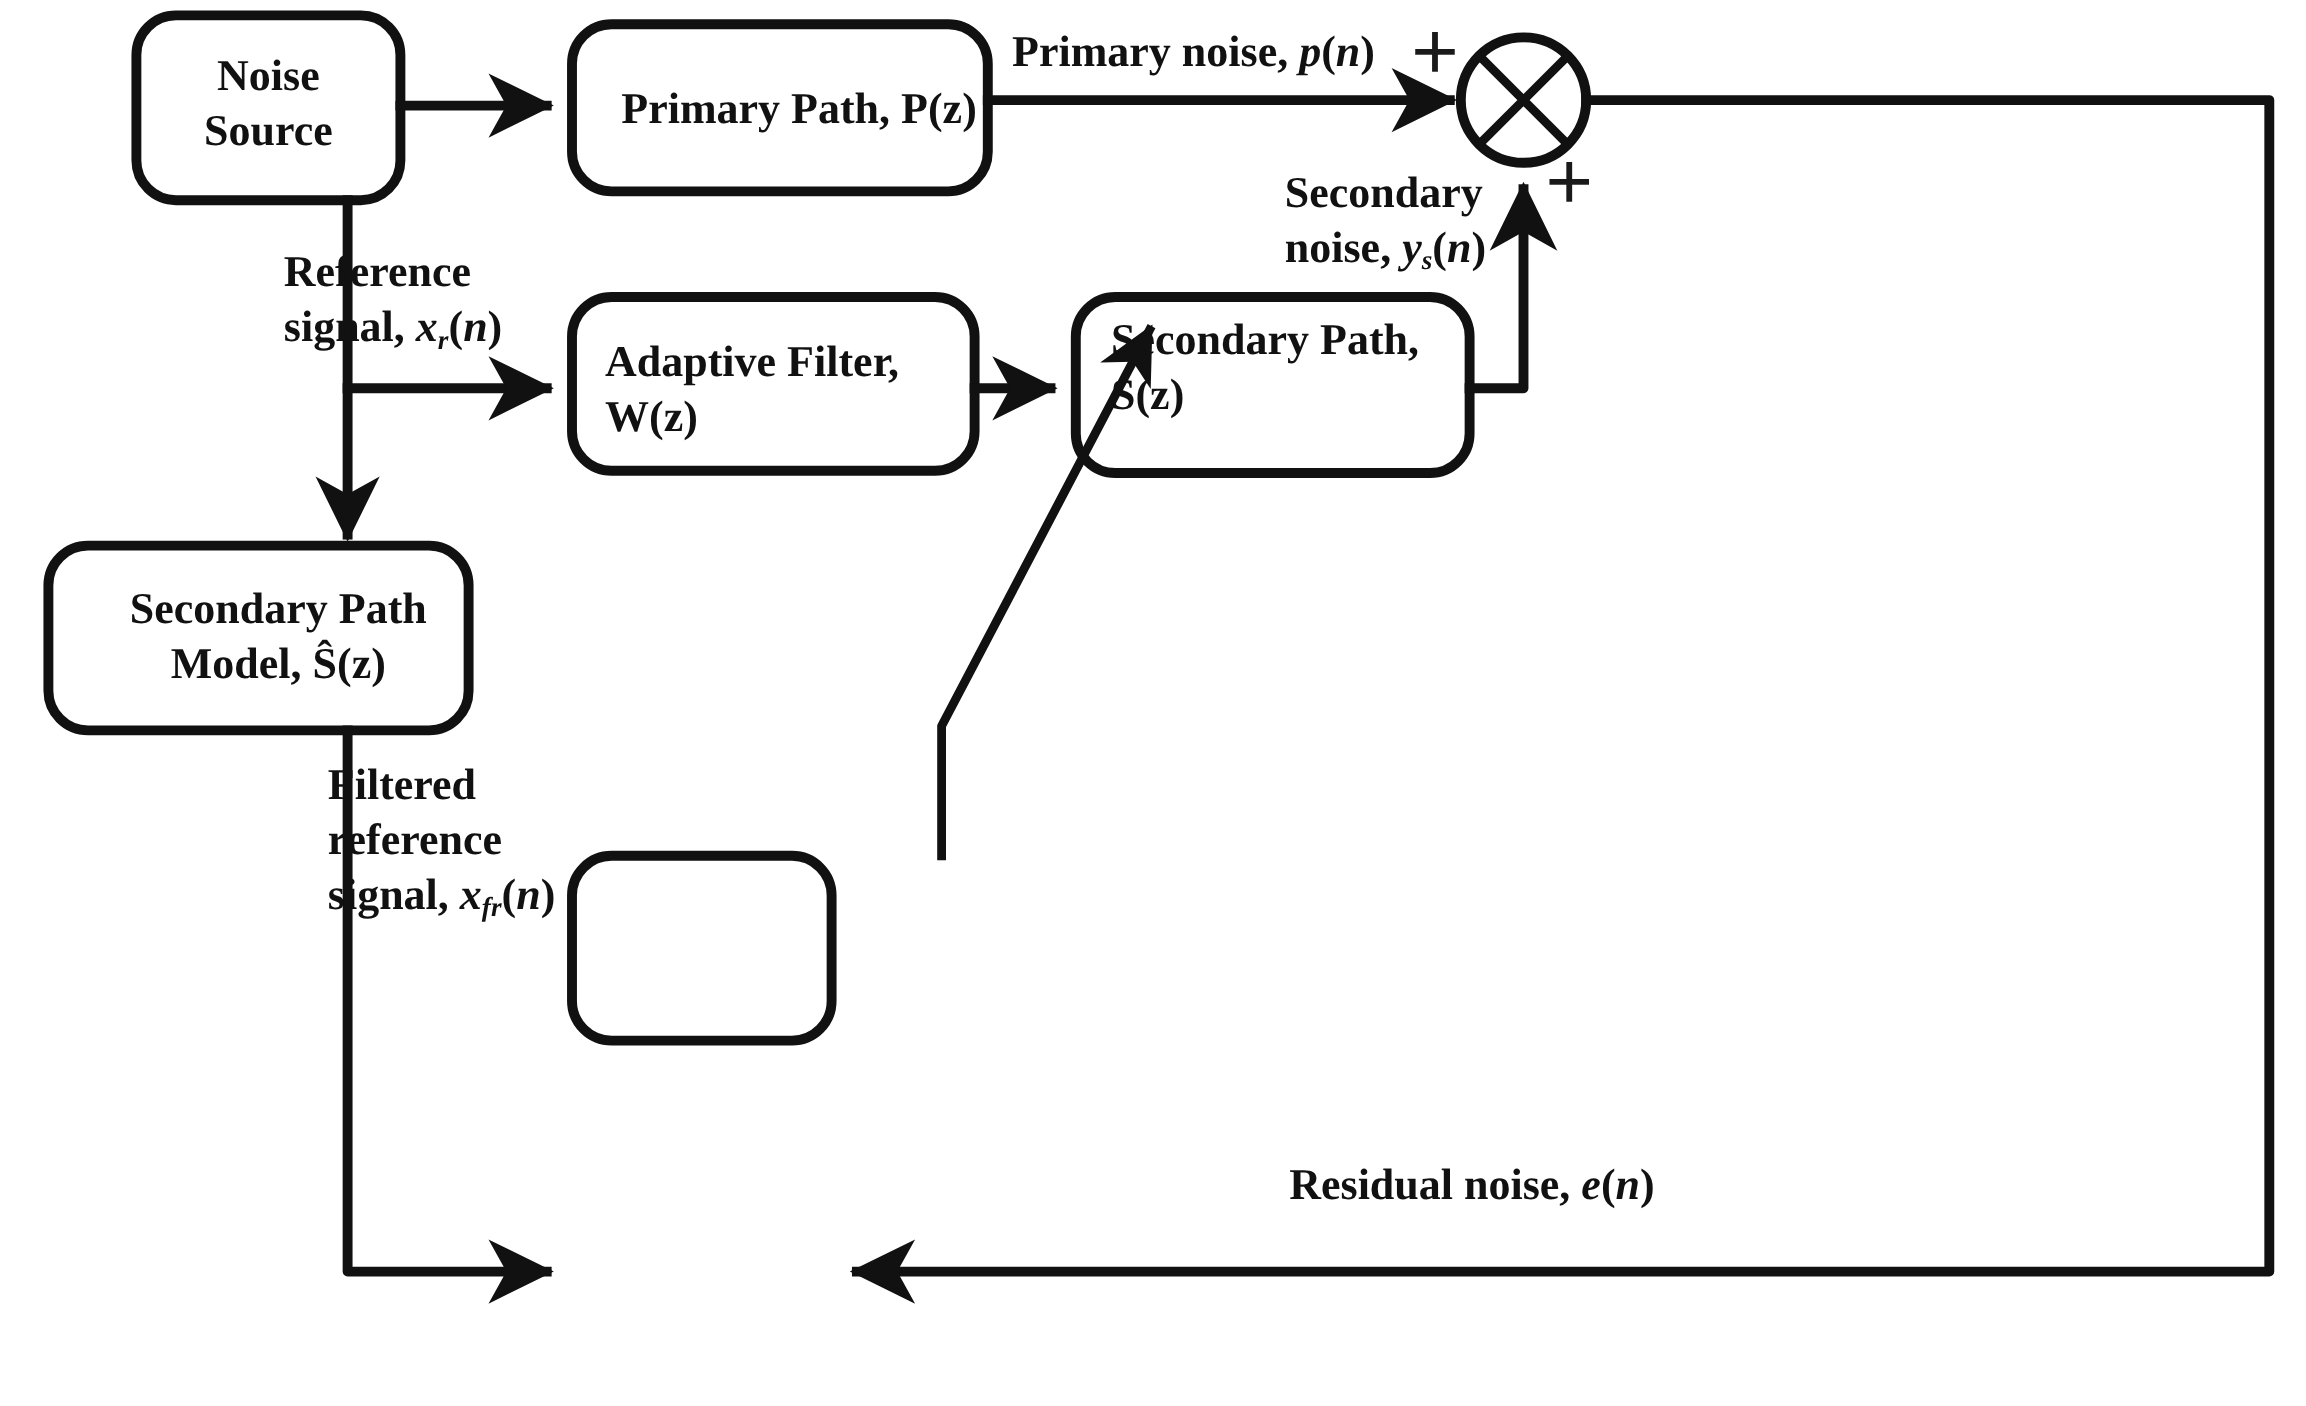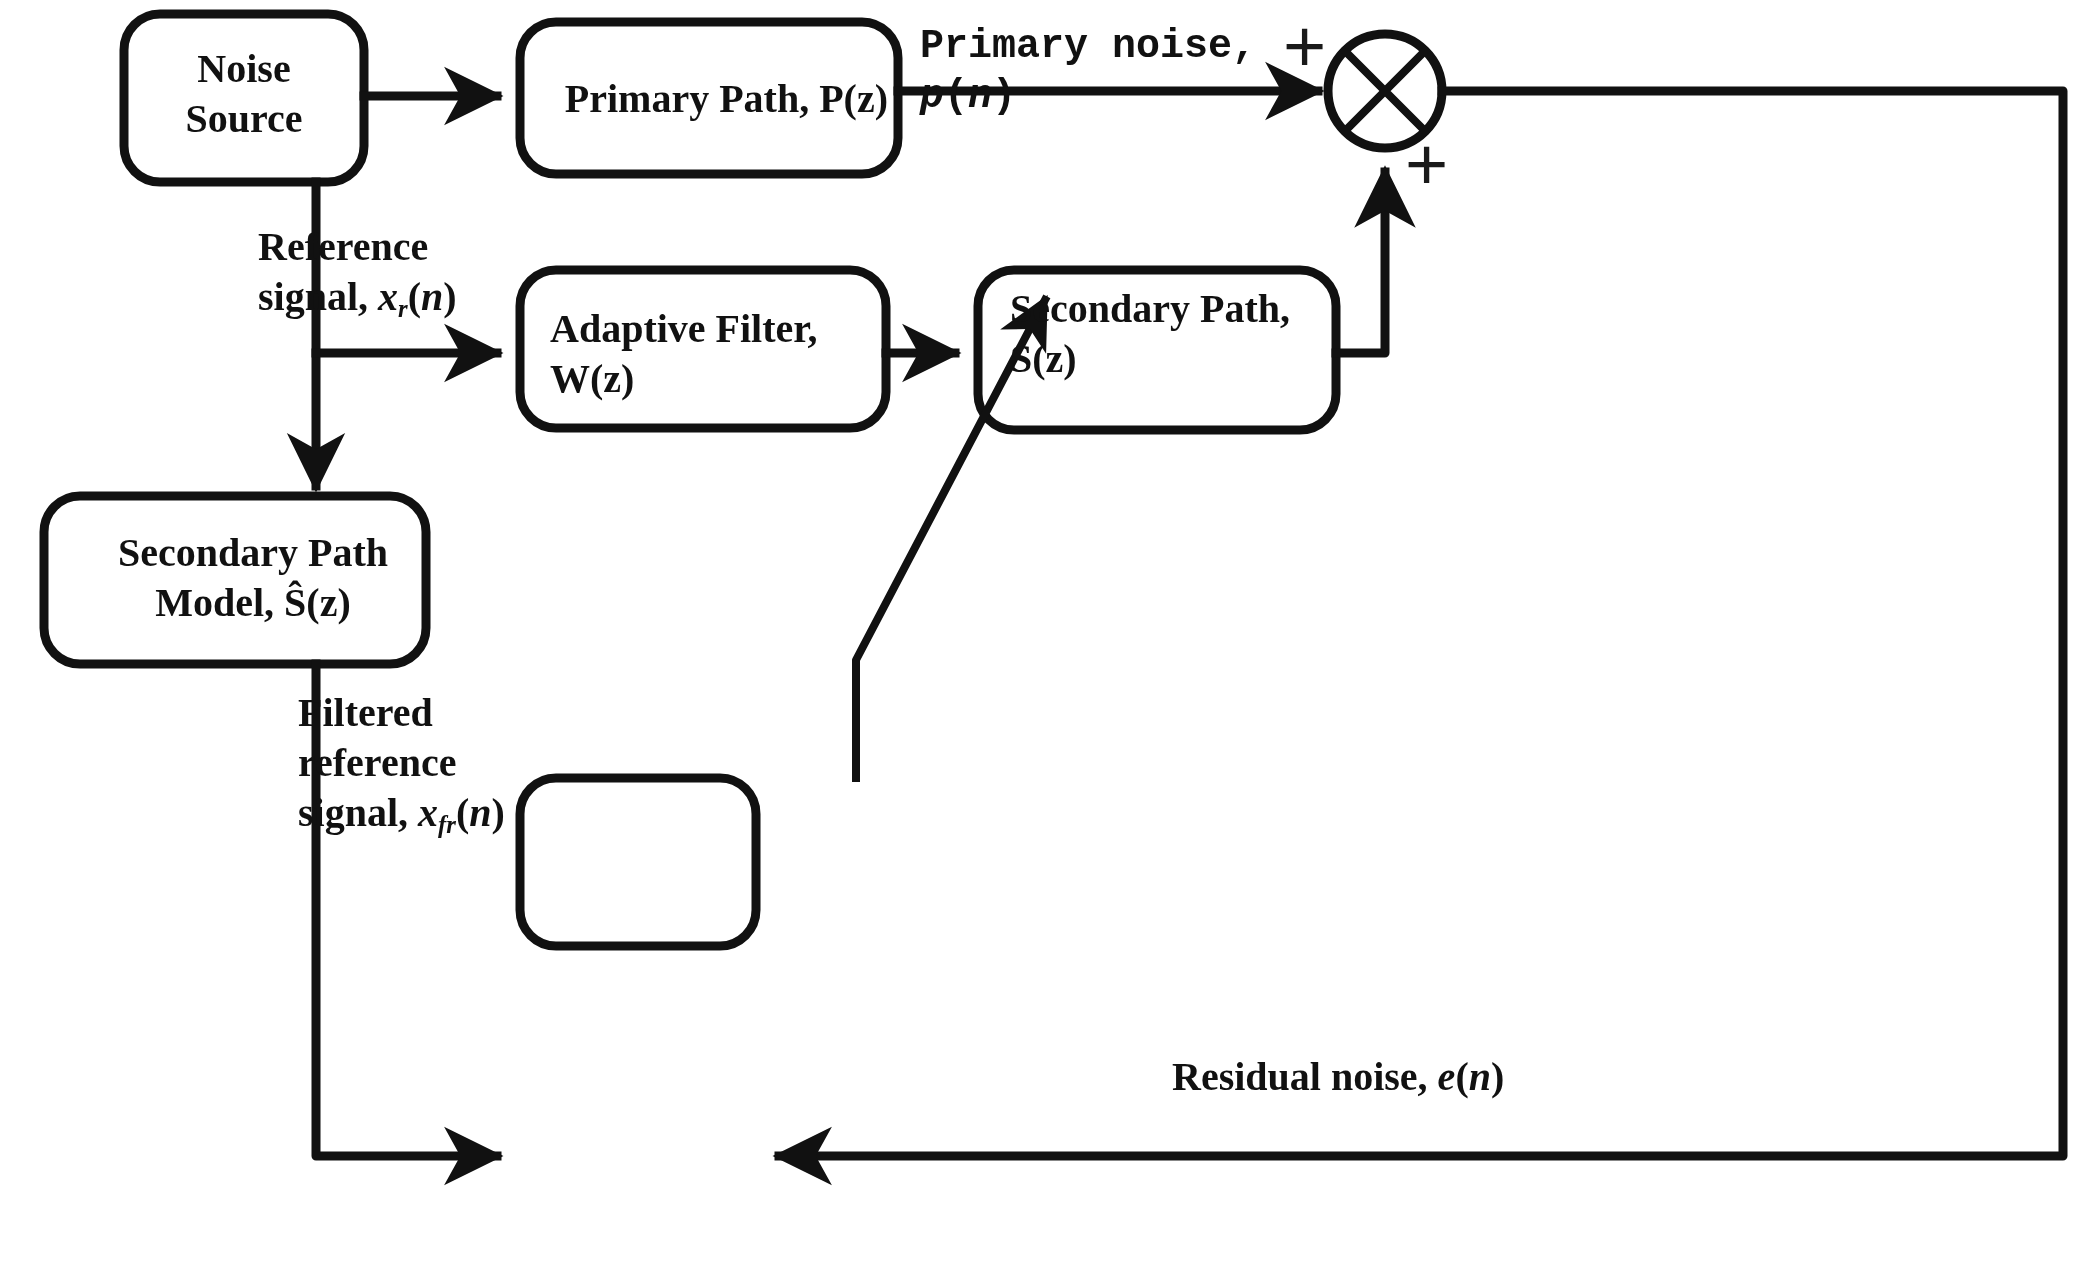--- a/index.html
+++ b/index.html
@@ -98,22 +98,23 @@
 S(z)</div>
 
   <div class="blk-label" style="left:62px; top:528px; width:350px; text-align:center; font-size:40px; padding-left:32px; box-sizing:border-box;">Secondary Path
 Model, Ŝ(z)</div>
 
 
   <div class="sign" style="left:1283px; top:10px; font-size:74px; line-height:1;">+</div>
 
   <div class="sign" style="left:1405px; top:128px; font-size:74px; line-height:1;">+</div>
 
-  <div class="edge-label" style="left:920px; top:22px; width:380px; font-size:40px; text-align:left;font-family:Liberation Mono, monospace;">Primary noise, <i class="v">p</i>(<i class="v">n</i>)</div>
+  <div class="edge-label" style="left:920px; top:22px; width:380px; font-size:40px; text-align:left;">Primary noise, <i class="v">p</i>(<i class="v">n</i>)</div>
 
+  <div class="edge-label" style="left:1168px; top:150px; width:235px; font-size:40px; text-align:left;">Secondary<br>noise, <i class="v">y</i><sub class="s">s</sub>(<i class="v">n</i>)</div>
 
   <div class="edge-label" style="left:258px; top:222px; width:260px; font-size:40px; text-align:left;">Reference<br>signal, <i class="v">x</i><sub class="s">r</sub>(<i class="v">n</i>)</div>
 
   <div class="edge-label" style="left:258px; top:688px; width:270px; font-size:40px; text-align:left;margin-left:40px;">Filtered<br>reference<br>signal, <i class="v">x</i><sub class="s">fr</sub>(<i class="v">n</i>)</div>
 
   <div class="edge-label" style="left:1172px; top:1052px; width:430px; font-size:40px; text-align:left;">Residual noise, <i class="v">e</i>(<i class="v">n</i>)</div>
 
 </div>
 
 </body></html>

